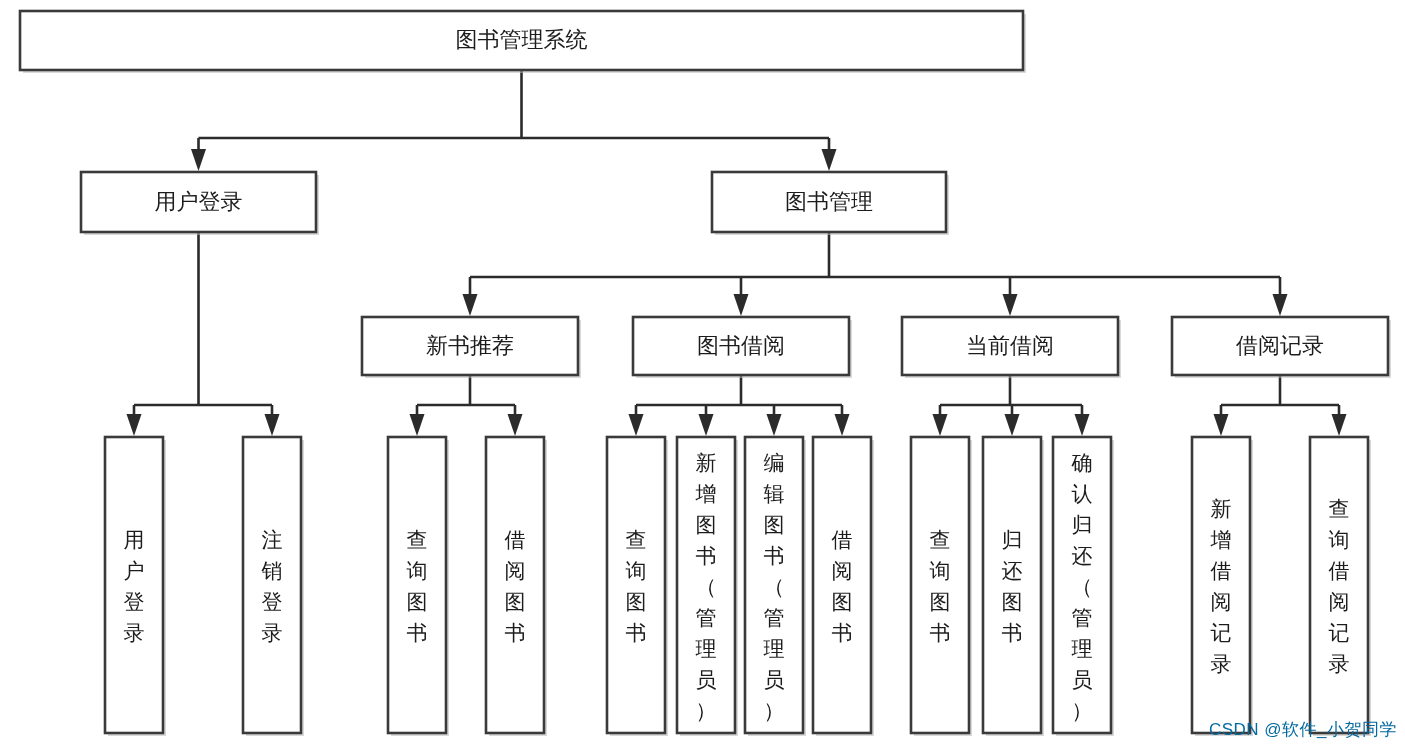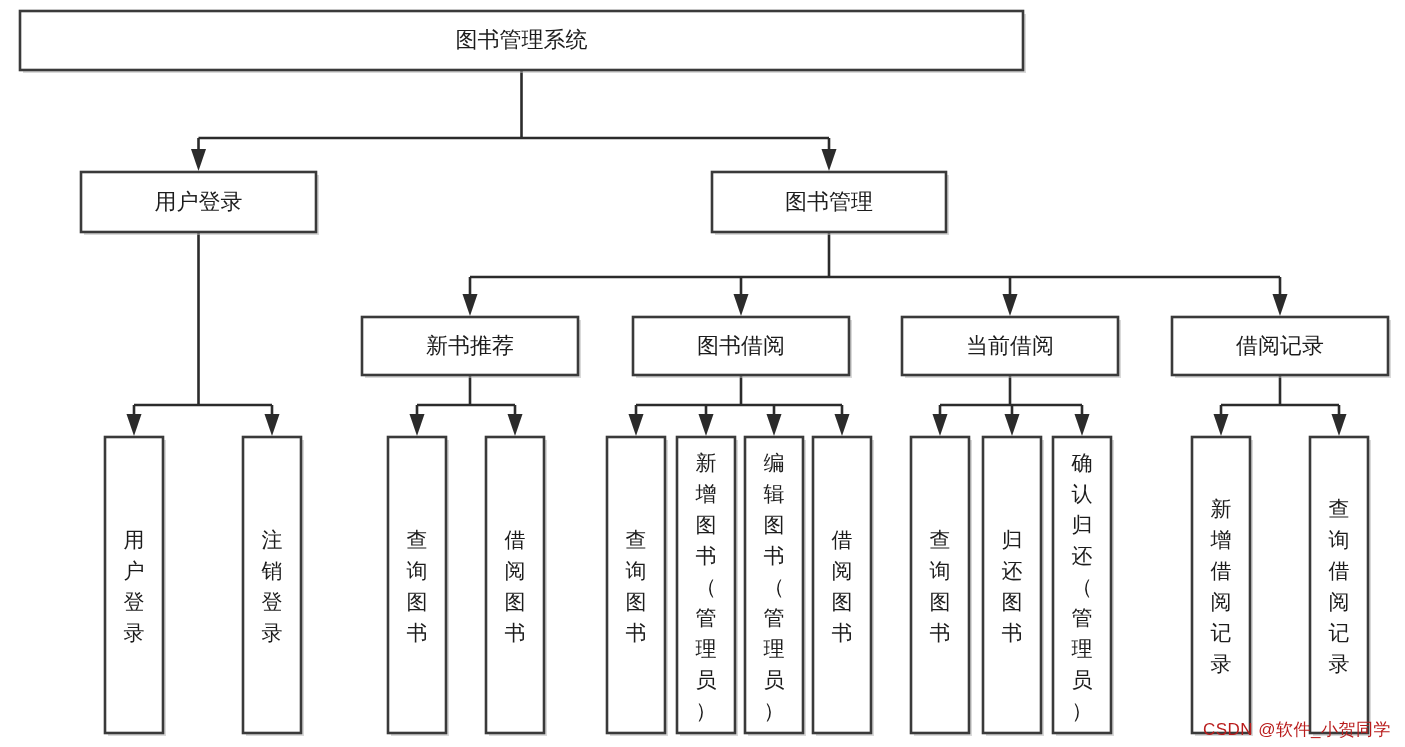--- a/index.html
+++ b/index.html
@@ -54,25 +54,25 @@
     dominant-baseline: middle;
   }
   .node-label-v {
     font-family: "Liberation Sans", "DejaVu Sans", sans-serif;
     font-size: 21px;
     fill: #1c1c1c;
     text-anchor: middle;
   }
   .watermark {
     position: absolute;
-    right: 14px;
+    right: 8px;
     bottom: 6px;
     font-family: "Liberation Sans", "DejaVu Sans", sans-serif;
     font-size: 17px;
-    color: #b91c1c;
+    color: #0369a1;
     letter-spacing: .5px;
     white-space: nowrap;
     pointer-events: none;
   }
 </style>
 </head>
 <body>
 
 <div id="diagram-root">
   <svg class="diagram-canvas" viewBox="0 0 1405 747">

